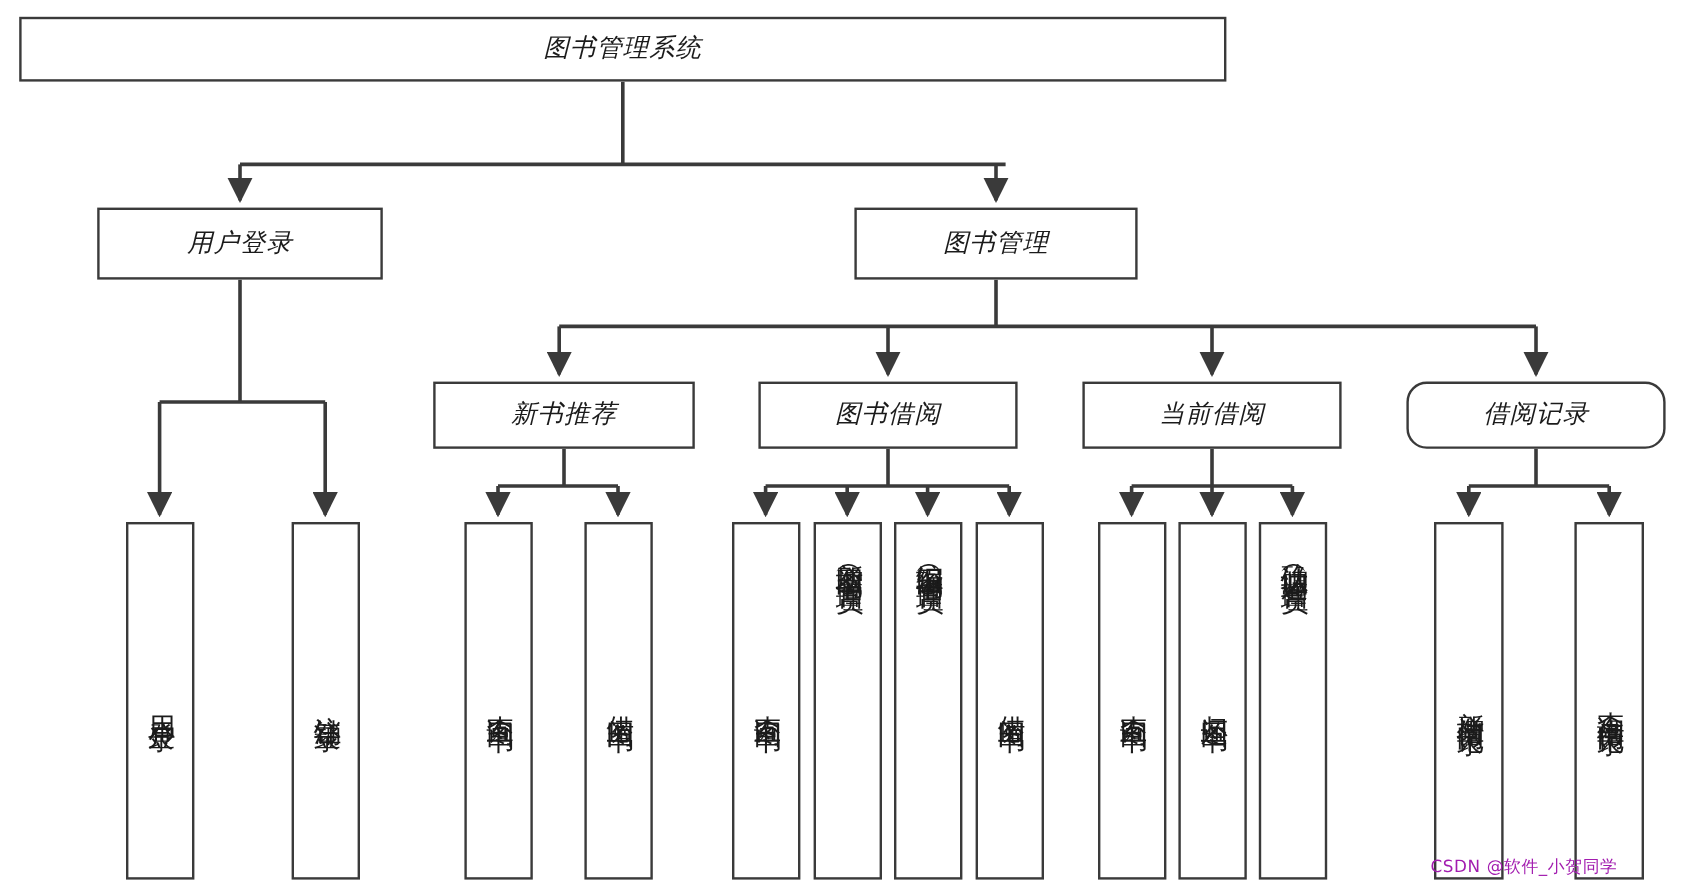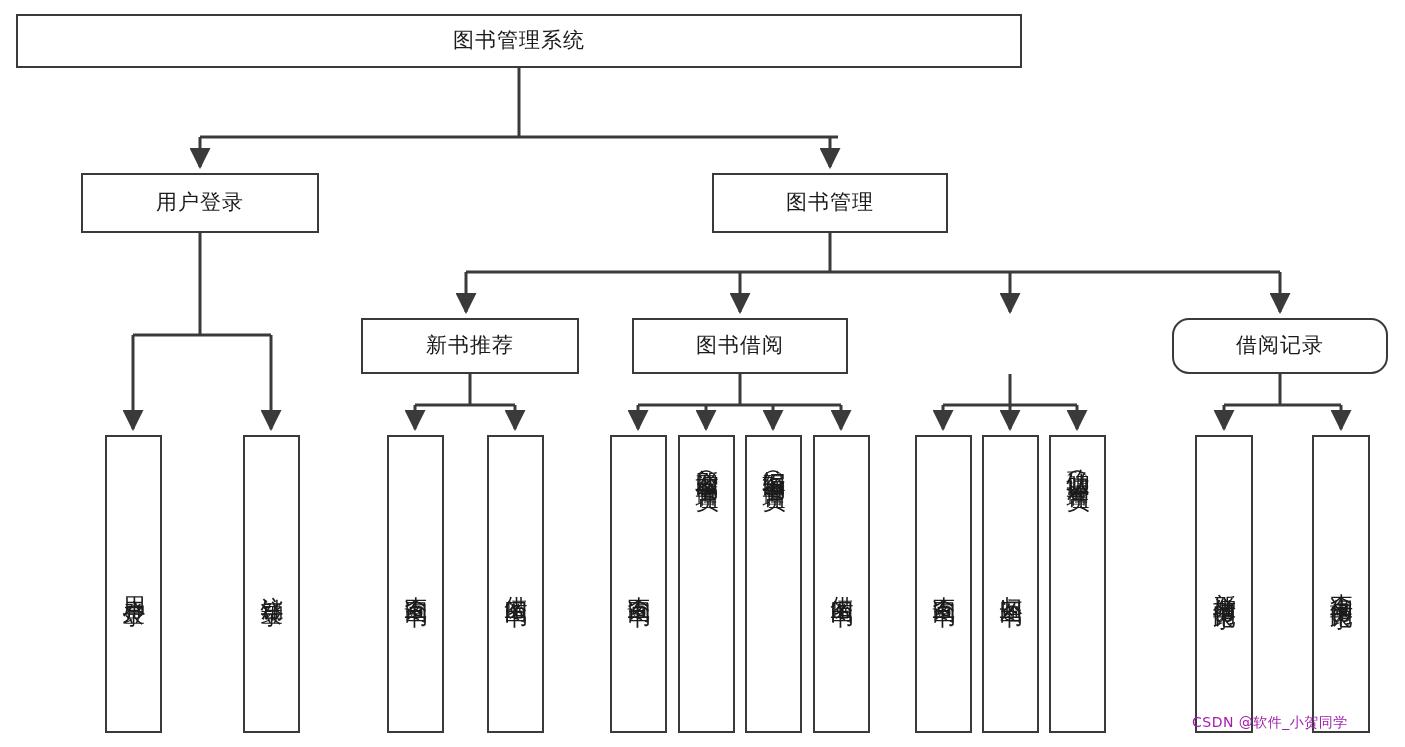--- a/index.html
+++ b/index.html
@@ -28,20 +28,21 @@
     position: absolute;
     box-sizing: border-box;
     border: 2px solid #3a3a3a;
     background: #ffffff;
     color: #1b1b1b;
   }
   .node.horiz {
     display: flex;
     align-items: center;
     justify-content: center;
+    font-style: italic;
   }
   .node.horiz .label {
     font-size: 21px;
     line-height: 1.1;
     letter-spacing: 1px;
     white-space: nowrap;
   }
   .node.vert {
     display: flex;
     align-items: flex-start;
@@ -133,20 +134,23 @@
   <div class="node horiz" style="left:712px; top:173px; width:236px; height:60px;">
     <span class="label">图书管理</span>
   </div>
 
   <div class="node horiz" style="left:361px; top:318px; width:218px; height:56px;">
     <span class="label">新书推荐</span>
   </div>
   <div class="node horiz" style="left:632px; top:318px; width:216px; height:56px;text-align:center;">
     <span class="label">图书借阅</span>
   </div>
+  <div class="node horiz" style="left:902px; top:318px; width:216px; height:56px;">
+    <span class="label">当前借阅</span>
+  </div>
   <div class="node horiz" style="left:1172px; top:318px; width:216px; height:56px;border-radius:17px;">
     <span class="label">借阅记录</span>
   </div>
 
   <div class="node vert mid" style="left:105px; top:435px; width:57px; height:298px;">
     <span class="label">用户登录</span>
   </div>
   <div class="node vert mid" style="left:243px; top:435px; width:57px; height:298px;">
     <span class="label">注销登录</span>
   </div>

